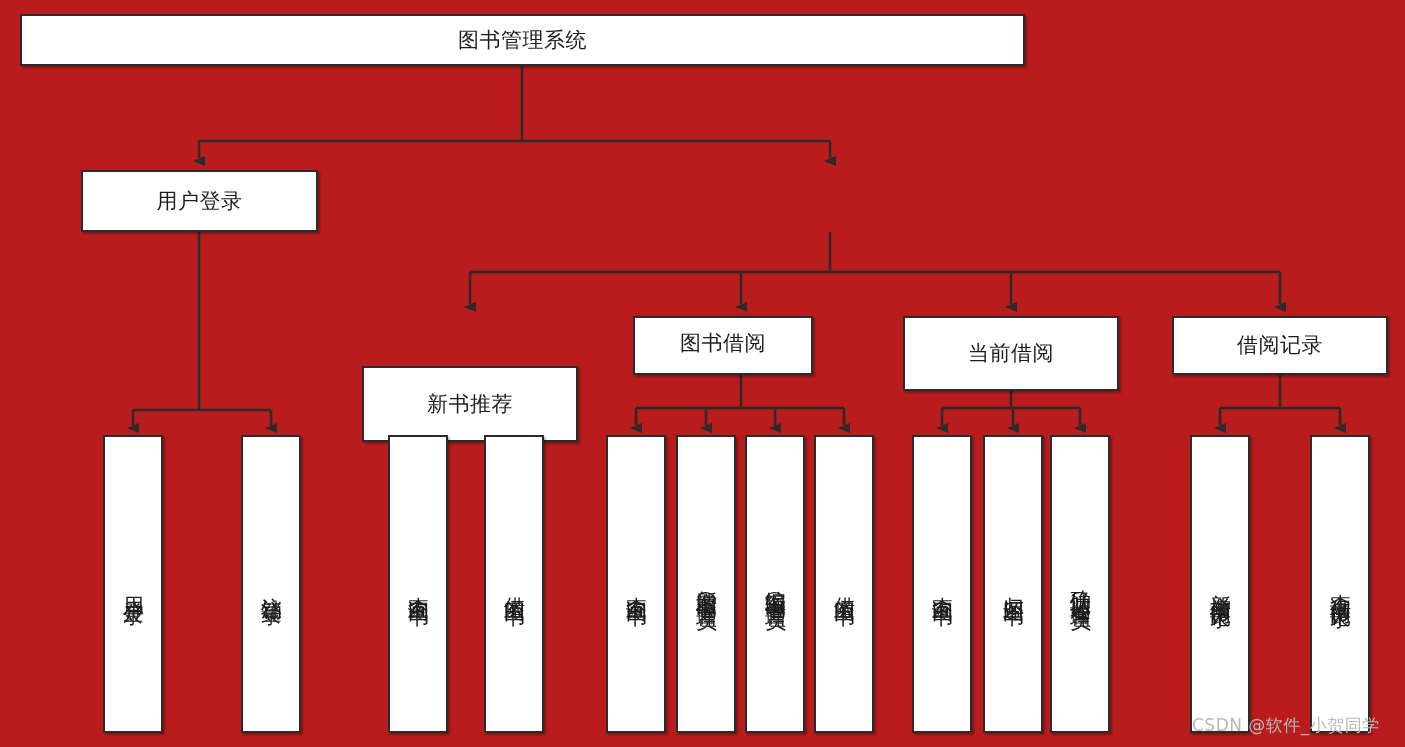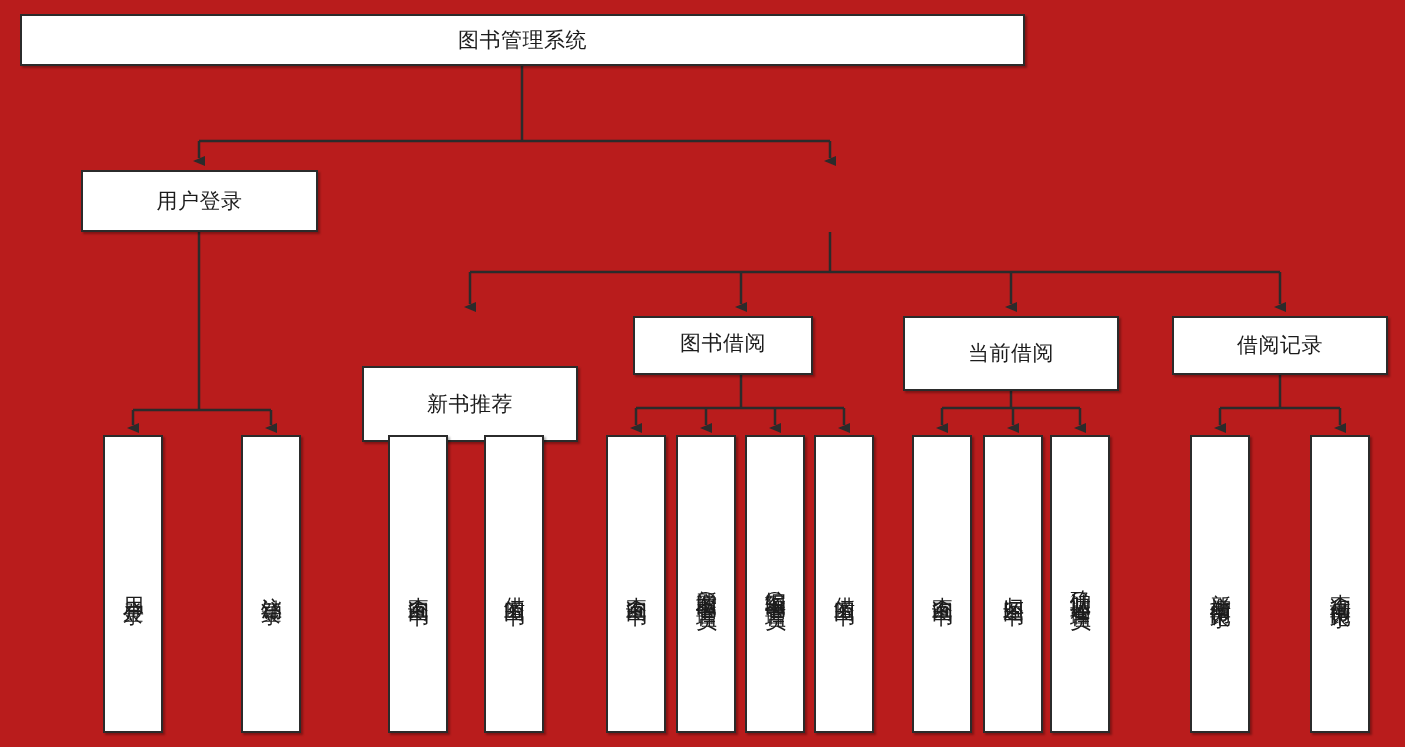--- a/index.html
+++ b/index.html
@@ -199,14 +199,15 @@
   </div>
 
   <div class="node leaf" style="left:1190px; top:435px; width:60px; height:298px;">
     <span class="node-label">新增借阅记录</span>
   </div>
 
   <div class="node leaf" style="left:1310px; top:435px; width:60px; height:298px;">
     <span class="node-label">查询借阅记录</span>
   </div>
 
+  <div class="watermark" style="left:1192px; top:714px;">CSDN @软件_小贺同学</div>
 
 </div>
 
 </body></html>

